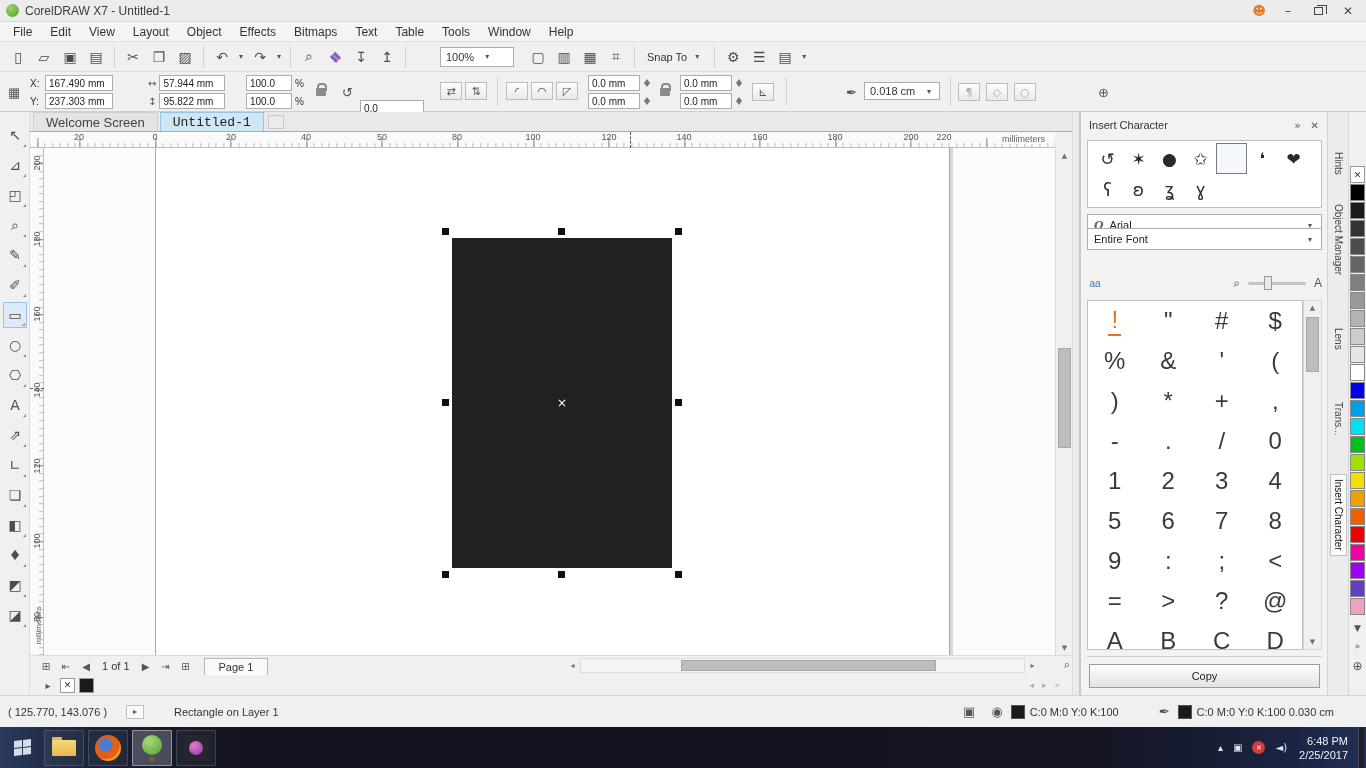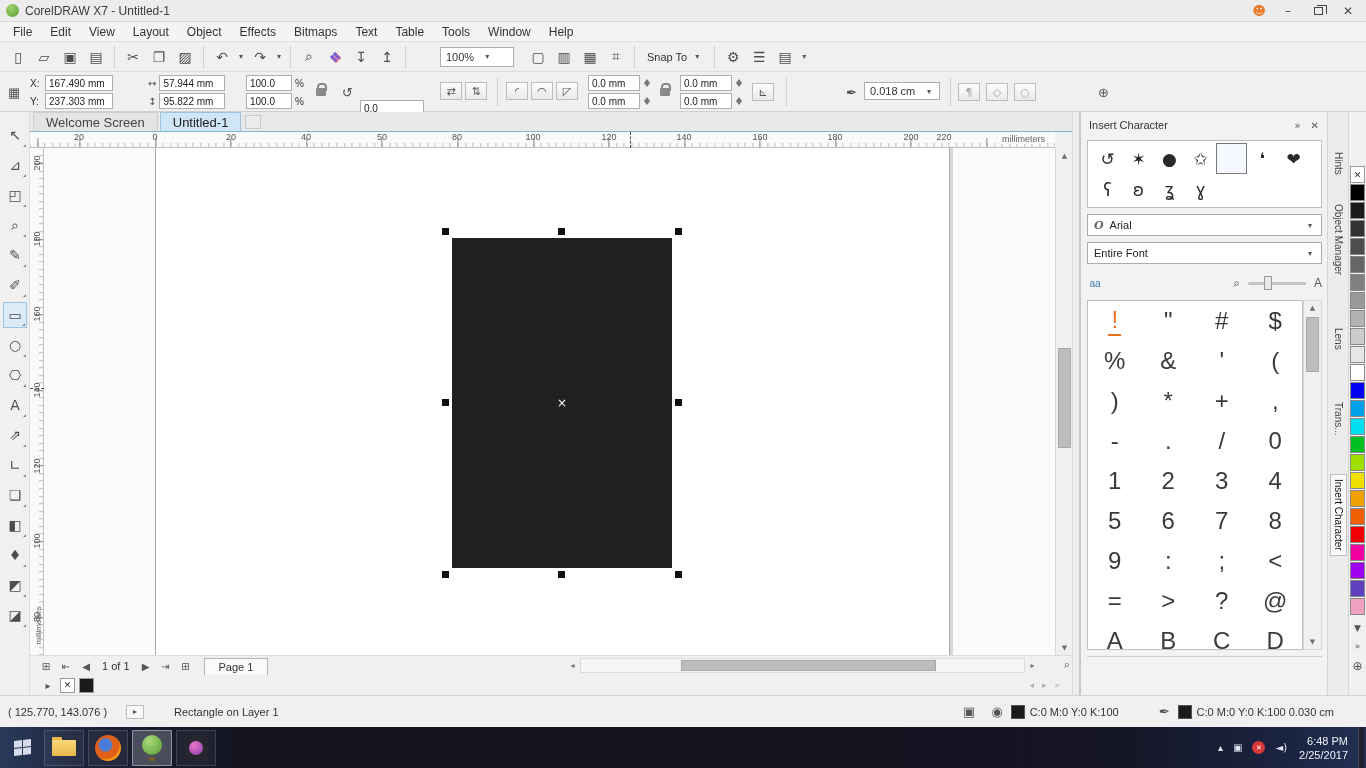--- a/index.html
+++ b/index.html
@@ -46,21 +46,21 @@
 
 .main{position:absolute;top:112px;left:0;width:1366px;height:583px;background:#f0f0f0;}
 
 .toolbox{position:absolute;left:0;top:0;width:30px;height:583px;background:#f0f0f0;border-right:1px solid #ddd;}
 .tool{position:absolute;left:3px;width:24px;height:26px;display:flex;align-items:center;justify-content:center;font-size:14px;color:#4d4d4d;font-family:"DejaVu Sans",sans-serif;}
 .tool::after{content:"";position:absolute;right:1px;bottom:1px;border-left:3px solid transparent;border-bottom:3px solid #8a8a8a;}
 .tool.active{background:#dcebf7;border:1px solid #9cc3e0;}
 
 .doctabs{position:absolute;left:30px;top:0;width:1042px;height:20px;background:#e9e9e9;border-bottom:1px solid #7db8dc;display:flex;align-items:flex-end;padding-left:3px;}
 .dtab{height:19px;padding:0 12px;display:flex;align-items:center;font-size:13px;color:#444;border:1px solid #cfcfcf;border-bottom:none;background:#e4e4e4;margin-right:2px;}
-.dtab.active{background:#cfe6f7;border-color:#9cc3e0;color:#222;}
+.dtab.active{background:#cfe6f7;border-color:#9cc3e0;color:#222;font-family:Liberation Mono, monospace;}
 .newtab{width:16px;height:14px;border:1px solid #c8c8c8;background:#ececec;margin-left:2px;margin-bottom:2px;}
 
 .hruler{position:absolute;left:30px;top:20px;width:1025px;height:16px;background:#fafafa;border-bottom:1px solid #c0c0c0;
  background-image:repeating-linear-gradient(90deg,#8a8a8a 0 1px,transparent 1px 75.59px),repeating-linear-gradient(90deg,#bdbdbd 0 1px,transparent 1px 7.559px);
  background-size:auto 9px,auto 4px;background-repeat:repeat-x;background-position:49.4px bottom,49.4px bottom;}
 .hruler .num{position:absolute;top:0;width:24px;text-align:center;font-size:9px;color:#555;}
 .hruler .unit{position:absolute;right:8px;top:2px;font-size:9px;color:#666;background:#fafafa;padding:0 2px;}
 .hmouse{position:absolute;top:0;height:16px;border-left:1px dashed #555;}
 .ruler-corner{position:absolute;left:30px;top:20px;width:14px;height:16px;background:#f2f2f2;border:1px solid #cfcfcf;}
 .vruler{position:absolute;left:30px;top:36px;width:14px;height:507px;background:#fafafa;border-right:1px solid #c0c0c0;
@@ -523,21 +523,21 @@
             <span class="rcell">
               <b>ɣ</b>
             </span>
           </div>
       </div>
       <div class="dk-combo" style="top:102px">
         <span class="ot-o">O</span>
         <span>Arial</span>
         <span class="dd">▾</span>
       </div>
-      <div class="dk-combo" style="top:130px">
+      <div class="dk-combo" style="top:116px">
         <span>Entire Font</span>
         <span class="dd">▾</span>
       </div>
       <div class="dk-controls">
         <span class="aa-ico">aa</span>
         <span class="mag">⌕</span>
         <span class="slider">
             <i></i>
           </span>
         <span class="size-ico">A</span>
@@ -651,20 +651,21 @@
           <div class="char-cell">
             <span>D</span>
           </div>
         </div>
       <div class="grid-scroll">
         <span class="arr" style="top:0">▲</span>
         <span class="gthumb"></span>
         <span class="arr" style="bottom:0">▼</span>
       </div>
       <div class="dk-divider"></div>
+      <button class="copy-btn">Copy</button>
     </div>
 
     <div class="dtabs">
       <span class="vtab" style="top:36px">Hints</span>
       <span class="vtab" style="top:88px">Object Manager</span>
       <span class="vtab" style="top:212px">Lens</span>
       <span class="vtab" style="top:286px">Trans...</span>
       <span class="vtab active" style="top:362px">Insert Character</span>
     </div>
 

